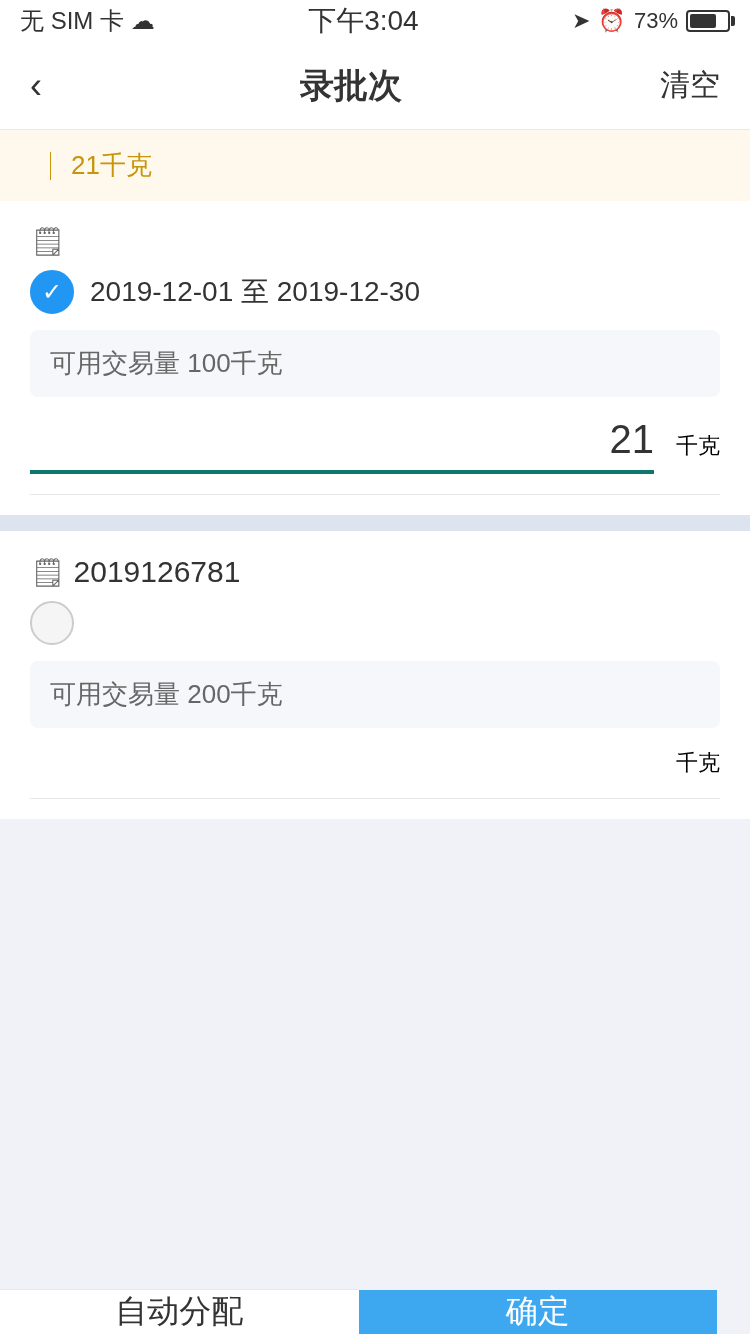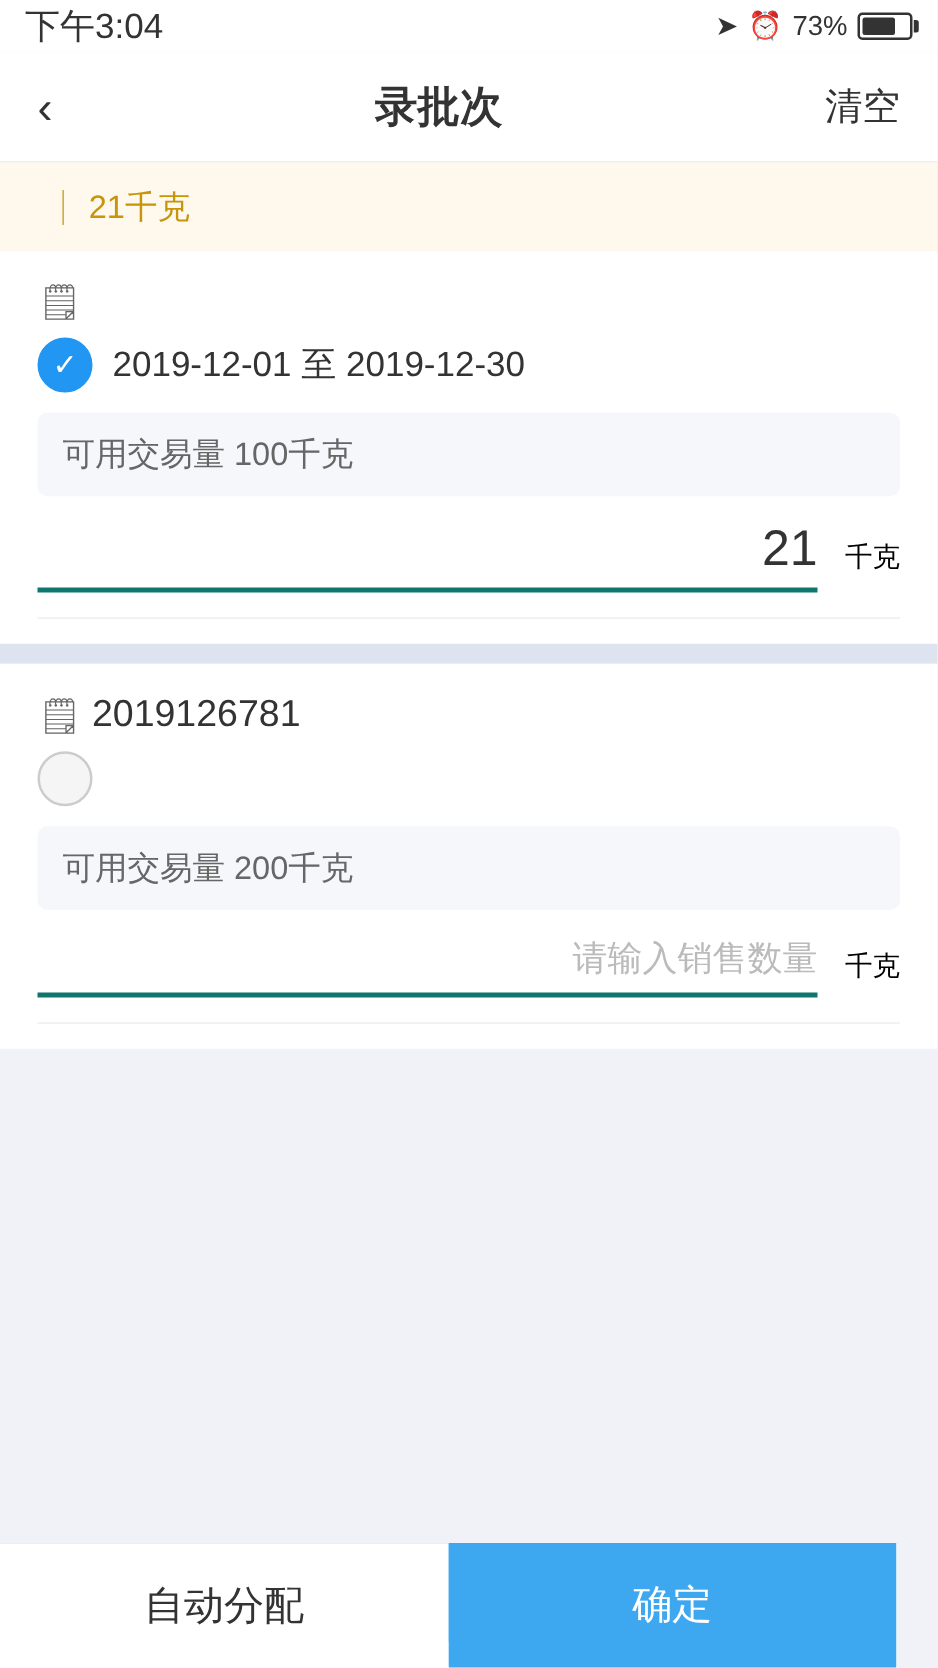--- a/index.html
+++ b/index.html
@@ -230,20 +230,21 @@
       min-height: 420px;
     }
 
     
     .footer {
       position: fixed;
       bottom: 0;
       width: 717px;
       height: 100px;
       display: flex;
+      align-items: flex-end;
     }
     .footer-auto {
       flex: 1;
       background: #fff;
       display: flex;
       align-items: center;
       justify-content: center;
       font-size: 32px;
       color: #333;
       border-top: 1px solid #e8e8e8;
@@ -261,20 +262,23 @@
     }
 
     .content-scroll {
       padding-bottom: 100px;
     }
   </style>
 </head>
 <body>
 
 <div class="status-bar">
+  <div class="status-left">
+    <span>无 SIM 卡 ☁</span>
+  </div>
   <div class="status-center">下午3:04</div>
   <div class="status-right">
     <span>➤</span>
     <span>⏰</span>
     <span>73%</span>
     <div class="battery">
       <div class="battery-fill"></div>
     </div>
   </div>
 </div>
@@ -323,23 +327,20 @@
         <span class="batch-icon">🗒</span>
         <span class="batch-id">2019126781</span>
       </div>
       <div class="batch-date-row">
         <div class="radio-circle">
         </div>
       </div>
       <div class="batch-available">可用交易量 200千克</div>
     </div>
     <div class="quantity-row">
-      <div class="quantity-input-wrapper">
-        <span class="quantity-input-placeholder">请输入销售数量</span>
-      </div>
       <span class="quantity-unit">千克</span>
     </div>
     <div class="divider-line"></div>
     <div style="height:20px;background:#fff;"></div>
   </div>
 
   <div class="bottom-area"></div>
 
 </div>
 

